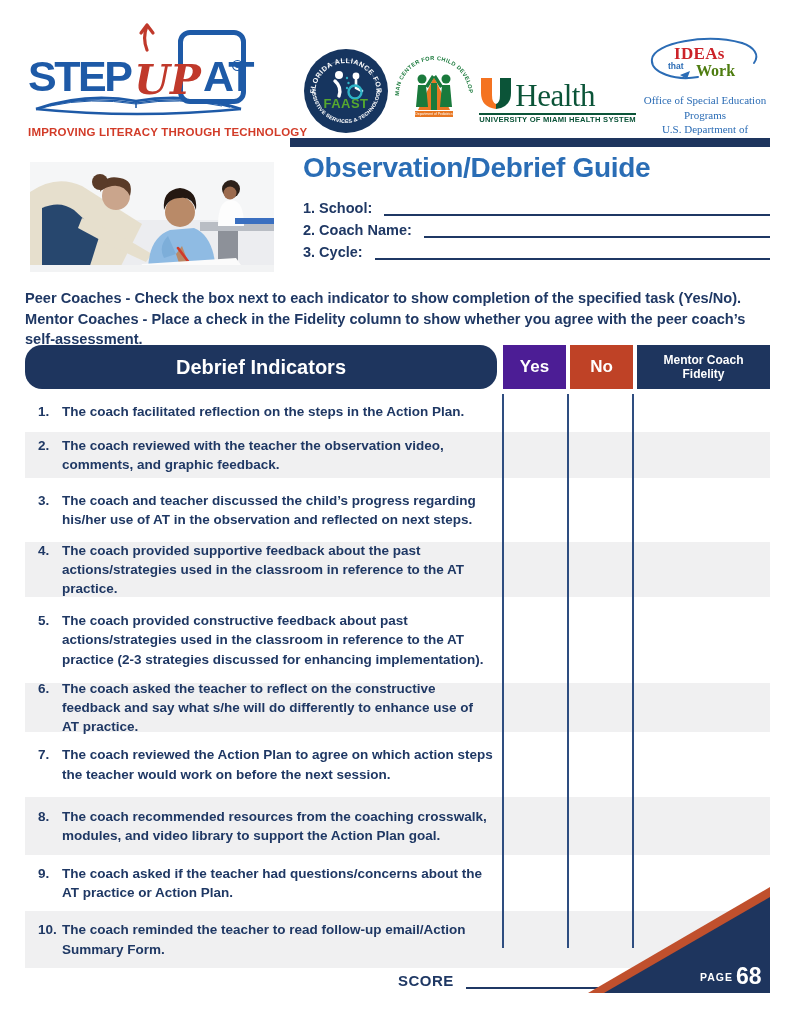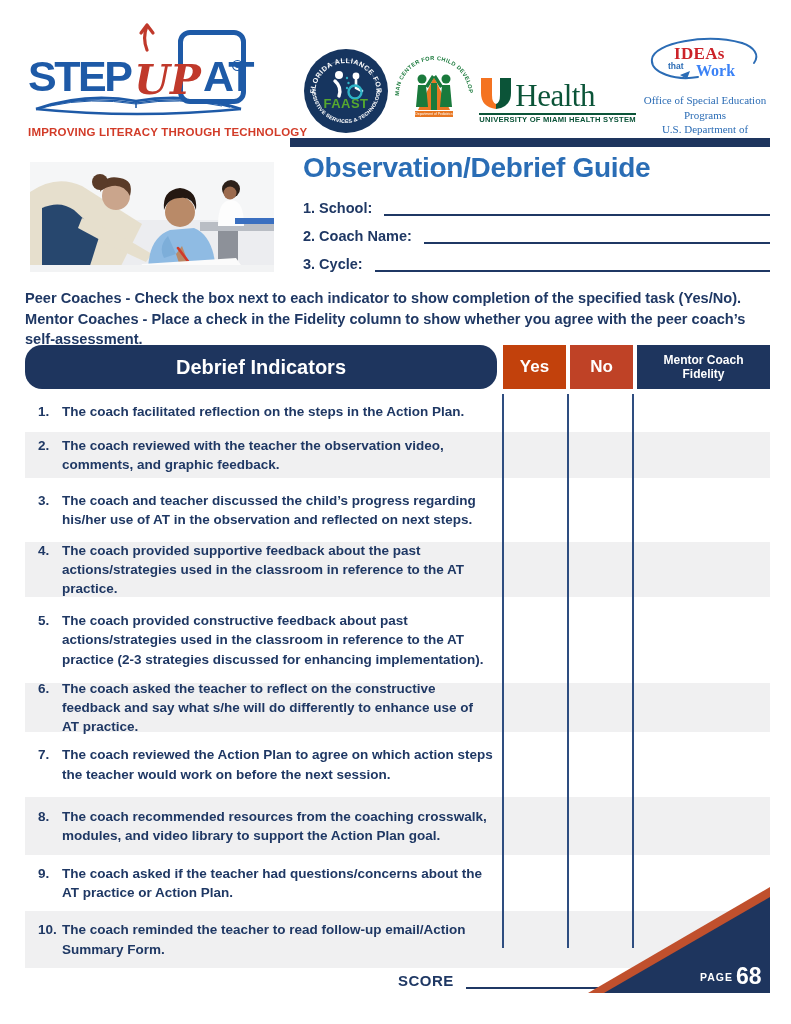--- a/index.html
+++ b/index.html
@@ -28,40 +28,40 @@
   .uh-top { display:flex; align-items:flex-end; }
   .uh-health { font-family:"Liberation Serif", serif; font-size:31px; color:#0b5438; line-height:0.9; letter-spacing:-0.5px; }
   .uh-sub { border-top:2px solid #0b5438; margin-top:3px; padding-top:0;
             font-size:7.6px; font-weight:700; color:#0b5438; letter-spacing:0.25px; white-space:nowrap; }
   .ideas { width:132px; text-align:center; margin-top:6px; }
   .ideas-bubble { position:relative; width:118px; height:54px; margin:0 auto; }
   .ideas-w1 { position:absolute; left:28px; top:7px; font-family:"Liberation Serif", serif;
               font-size:17px; font-weight:700; color:#cc2229; letter-spacing:0.3px; }
   .ideas-w2 { position:absolute; left:22px; top:24px; font-size:8.5px; color:#2b6cb5; font-weight:700; }
   .ideas-w3 { position:absolute; left:50px; top:25px; font-family:"Liberation Serif", serif;
-              font-size:16px; font-weight:700; color:#3b82f6; }
+              font-size:16px; font-weight:700; color:#4d7c0f; }
   .ideas-lines { font-family:"Liberation Serif", serif; font-size:11px; color:#2b6cb5; line-height:1.3; margin-top:2px; }
   
   .navy-rule { position:absolute; left:290px; top:138px; width:480px; height:9px; background:#1e355e; }
   
   .photo { position:absolute; left:30px; top:162px; width:244px; height:110px; overflow:hidden; background:#e9eaec; }
   .intro-right { position:absolute; left:303px; top:152px; width:467px; }
   .doc-title { font-size:28px; font-weight:800; color:#2a6db5; letter-spacing:-0.3px; margin-bottom:16px; }
-  .field { display:flex; align-items:flex-end; margin-bottom:12px; }
+  .field { display:flex; align-items:flex-end; margin-bottom:6px; }
   .field-label { font-size:14.5px; font-weight:700; color:#1f3864; white-space:nowrap; }
   .field-line { flex:1; border-bottom:2px solid #1f3864; height:15px; margin-left:12px; }
   
   .instructions { position:absolute; left:25px; top:288px; width:746px;
                   font-size:14.6px; font-weight:600; color:#1f3864; line-height:1.42; }
   
   .dtable { position:absolute; left:25px; top:345px; width:745px; }
   .thead { display:flex; height:44px; }
   .th { color:#fff; display:flex; align-items:center; justify-content:center; font-weight:700; text-align:center; }
   .th-ind { width:472px; background:#1e355e; font-size:20px; margin-right:6px;border-radius:17px; }
-  .th-yes { width:63px; background:#c2410c; font-size:17px; margin-right:4px; }
+  .th-yes { width:63px; background:#4c1d95; font-size:17px; margin-right:4px; }
   .th-no  { width:63px; background:#bf4226; font-size:17px; margin-right:4px; }
   .th-fid { width:133px; background:#1e355e; font-size:12px; line-height:1.2; padding:0 14px; }
   .tbody { position:relative; margin-top:3px; }
   .vline { position:absolute; top:2px; height:554px; width:2px; background:#2e4d80; }
   .vl1 { left:477px; } .vl2 { left:542px; } .vl3 { left:607px; }
   .row { display:flex; align-items:center; }
   .row.gray { background:#f0f0f1; }
   .cell-ind { width:478px; display:flex; padding-left:13px; padding-right:10px; }
   .num { width:24px; flex-shrink:0; font-size:13.5px; font-weight:700; color:#1f3864; line-height:1.42; }
   .txt { flex:1; font-size:13.5px; font-weight:600; color:#1f3864; line-height:1.42; }

